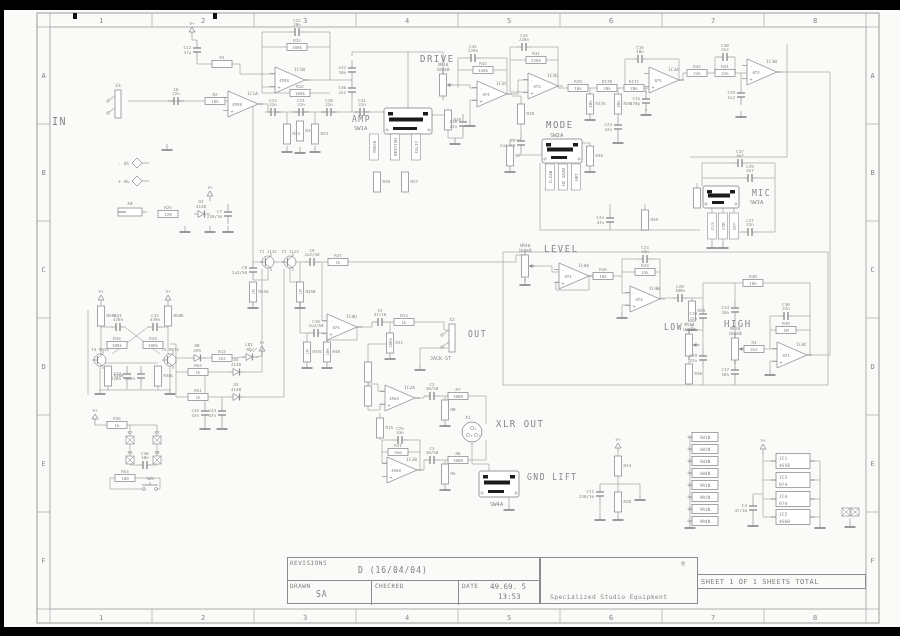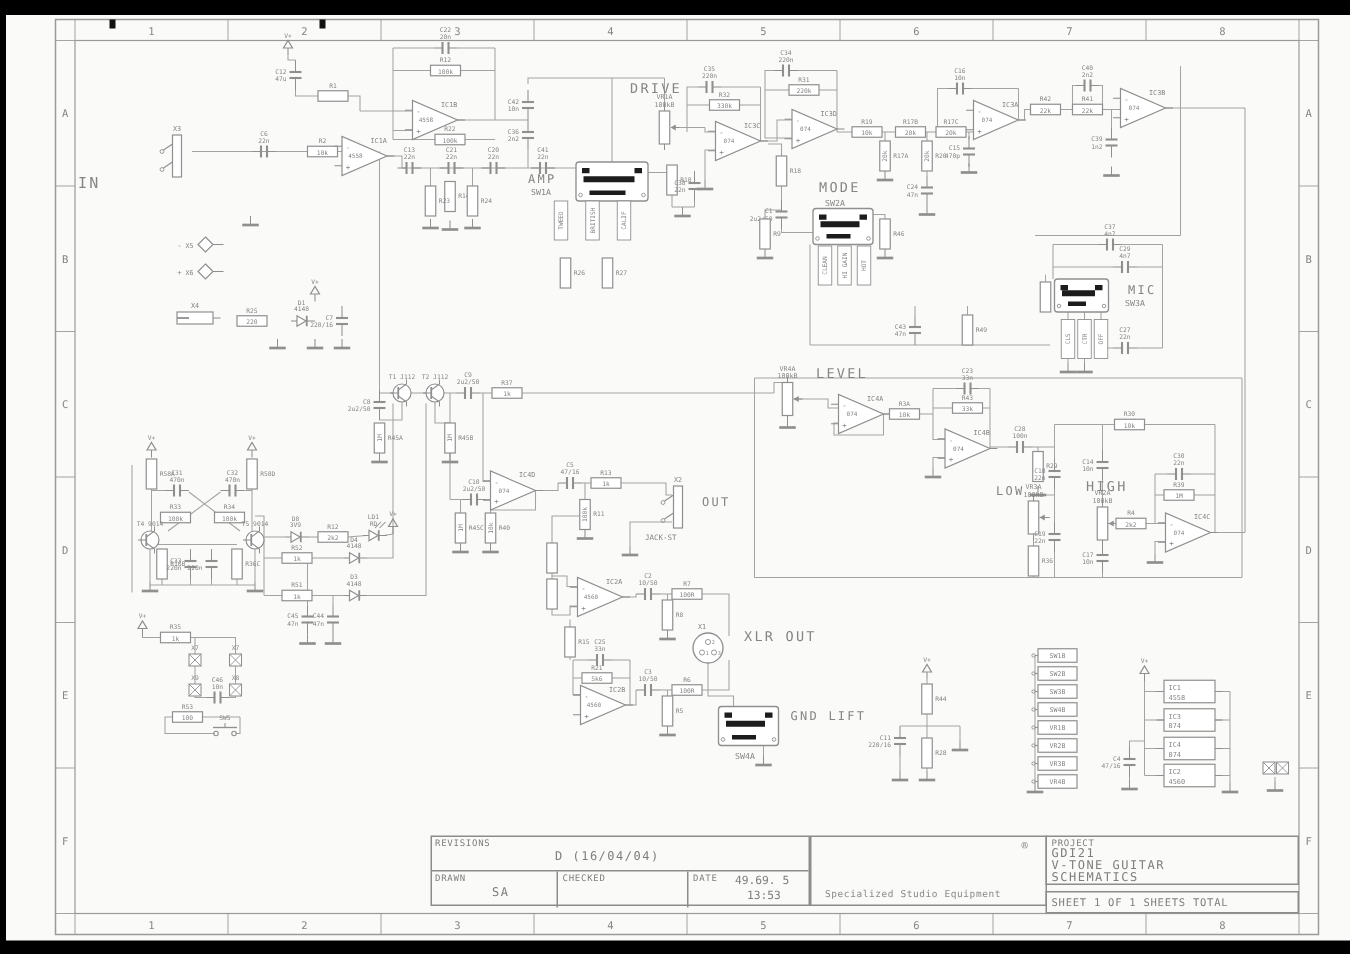--- a/index.html
+++ b/index.html
@@ -1,21 +1,21 @@
 <!DOCTYPE html>
 <html><head>
 <meta charset="utf-8">
 <style>
   html,body{margin:0;padding:0;background:#222;}
   #stage{position:relative;width:900px;height:636px;background:#fafaf8;overflow:hidden;
          font-family:"DejaVu Sans Mono",monospace;}
   .bar{position:absolute;background:#000;}
   .blk{position:absolute;border:1px solid #8c8c8c;color:#7e7e7e;box-sizing:border-box;}
   .blk .lab{font-size:6px;letter-spacing:.5px;}
-  .blk .val{font-size:8px;letter-spacing:1px;margin-left:12px;}
+  .blk .val{font-size:8px;letter-spacing:1px;}
   #brandbox{position:absolute;border:1px solid #8c8c8c;display:flex;align-items:center;justify-content:center;
             font-size:14px;letter-spacing:4px;color:#8a8a8a;}
   #regmark{position:absolute;font-size:7px;color:#8a8a8a;}
   #tagline{position:absolute;font-size:6.3px;color:#8a8a8a;letter-spacing:.4px;white-space:nowrap;}
   .pline{font-size:8px;letter-spacing:1px;color:#7e7e7e;line-height:8.5px;white-space:nowrap;}
   svg text{fill:#858585;}
 </style>
 </head>
 <body>
 
@@ -1719,22 +1719,16 @@
       <div style="position:absolute;left:174px;top:1px" class="lab">DATE</div>
       <div style="position:absolute;left:202px;top:1px;font-size:7.5px">49.69. 5</div>
       <div style="position:absolute;left:210px;top:11px;font-size:7.5px">13:53</div>
     </div>
   </div>
 
   <div class="blk" style="left:540px;top:557px;width:158px;height:47px">
     <div id="regmark" style="left:140px;top:2px">®</div>
     <div id="tagline" style="left:9px;top:35px">Specialized Studio Equipment</div>
   </div>
-  <div class="blk" style="left:697px;top:557px;width:169px;height:33px">
-    <div style="position:absolute;left:3px;top:1px" class="lab">PROJECT</div>
-    <div style="position:absolute;left:3px;top:7px" class="pline">GDI21</div>
-    <div style="position:absolute;left:3px;top:15px" class="pline">V-TONE GUITAR</div>
-    <div style="position:absolute;left:3px;top:23px" class="pline">SCHEMATICS</div>
-  </div>
-  <div class="blk" style="left:697px;top:594px;width:169px;height:15px">
+  <div class="blk" style="left:697px;top:574px;width:169px;height:15px">
     <div style="position:absolute;left:3px;top:3px;font-size:7px;letter-spacing:.5px;color:#7e7e7e;white-space:nowrap">SHEET 1   OF 1   SHEETS TOTAL</div>
   </div>
 </div>
 
 </body></html>

